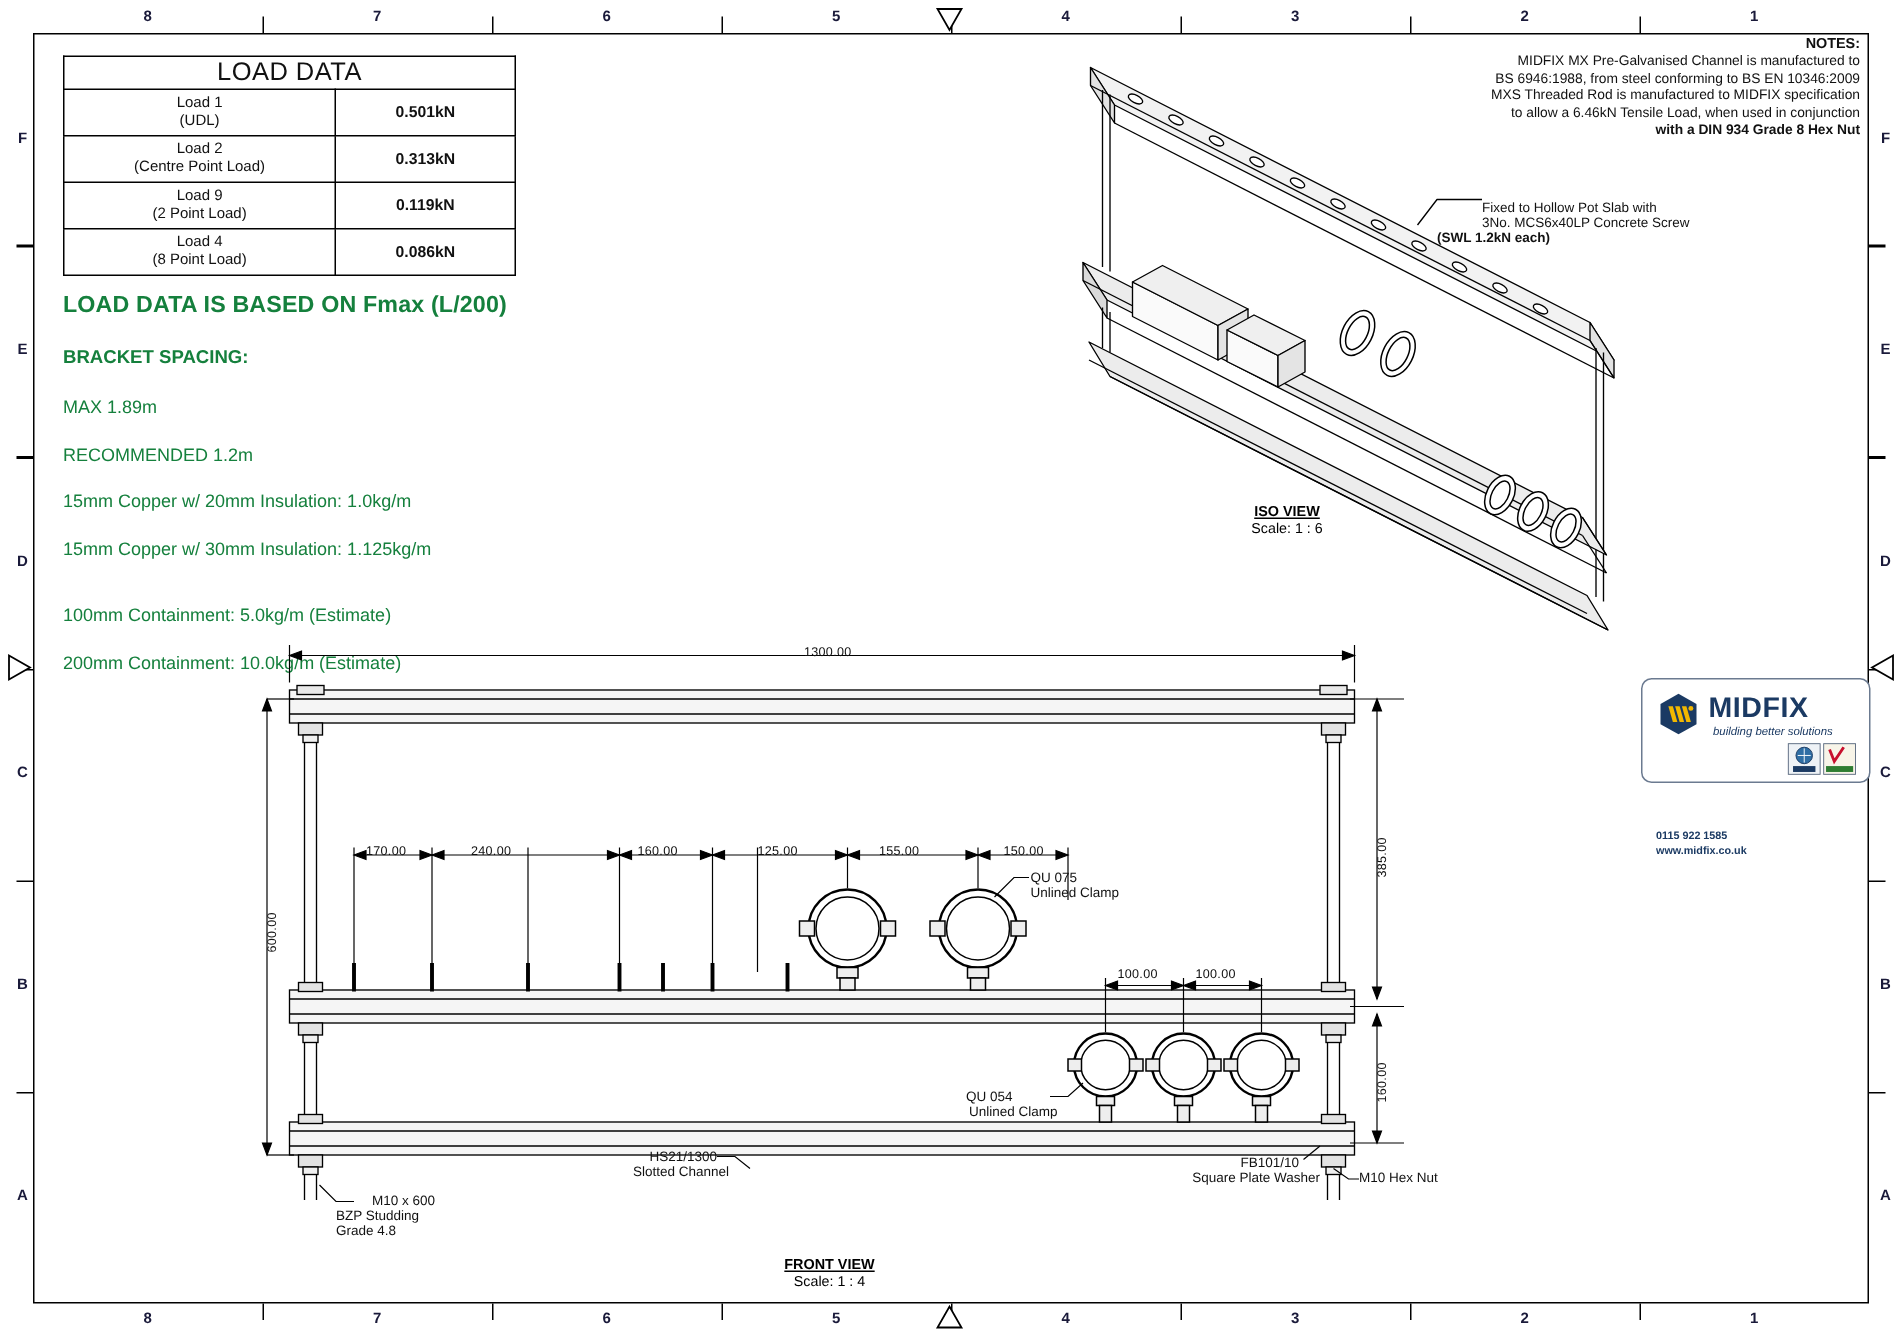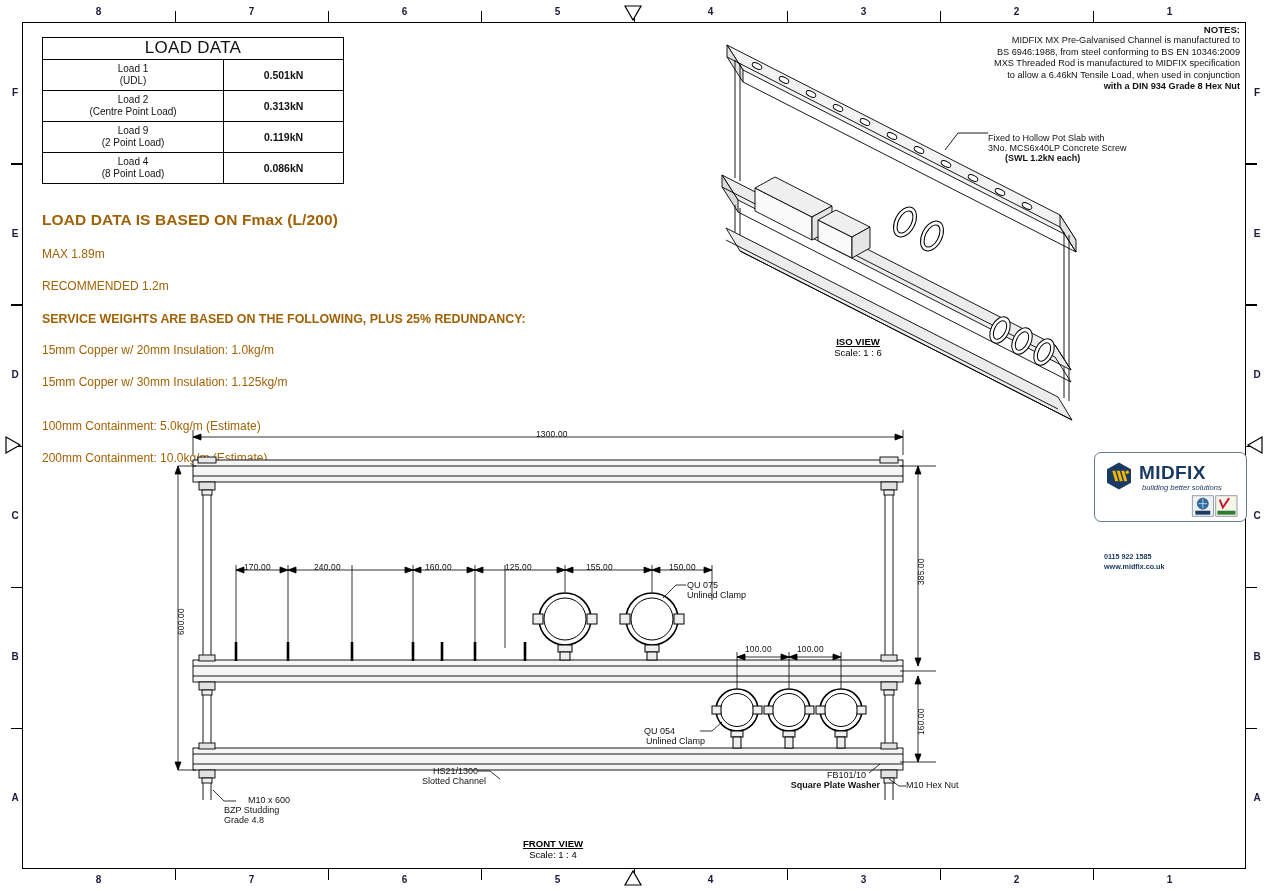--- a/index.html
+++ b/index.html
@@ -26,22 +26,22 @@
   
   .ld-table{position:absolute;left:42px;top:37px;width:302px;
             border-collapse:collapse;}
   .ld-table td{border:1.1px solid #000;text-align:center;vertical-align:middle;
                font-size:10px;padding:3px 2px;line-height:12px;color:#111;}
   .ld-title{font-size:17px !important;padding:4px 0 5px 0 !important;
             letter-spacing:.3px;}
   .ld-l{width:182px;}
   .ld-r{width:118px;font-weight:bold;font-size:10.5px !important;}
 
-  .spec{position:absolute;left:42px;top:212px;width:600px;font-size:12px;
-        line-height:15px;color:#a16207;}
+  .spec{position:absolute;left:42px;top:196px;width:600px;font-size:12px;
+        line-height:15px;color:#15803d;}
   .spec .h1{font-weight:bold;font-size:15.5px;margin:0 0 20px 0;letter-spacing:.1px;}
   .spec .h2{font-weight:bold;font-size:12.4px;margin:0 0 18px 0;}
   .spec .h3{font-weight:bold;font-size:12.4px;margin:18px 0 14px 0;}
   .spec .ln{font-size:12px;line-height:15.5px;margin-top:16px;}
   .spec .gap{height:13px;}
 
   
   .vtitle{position:absolute;text-align:center;font-size:9.5px;line-height:11px;}
   .vtitle .t{font-weight:bold;text-decoration:underline;font-size:9.6px;}
 
@@ -178,23 +178,23 @@
         <span>Load 4</span><br>
         <span>(8 Point Load)</span>
       </td>
       <td class="ld-r">0.086kN</td>
     </tr>
   </tbody>
     </table>
 
   <div class="spec">
     <div class="h1">LOAD DATA IS BASED ON Fmax (L/200)</div>
+    <div class="h2">BRACKET SPACING:</div>
     <div class="ln">MAX 1.89m</div>
     <div class="ln">RECOMMENDED 1.2m</div>
-    <div class="h3">SERVICE WEIGHTS ARE BASED ON THE FOLLOWING, PLUS 25% REDUNDANCY:</div>
     <div class="ln">15mm Copper w/ 20mm Insulation: 1.0kg/m</div>
     <div class="ln">15mm Copper w/ 30mm Insulation: 1.125kg/m</div>
     <div class="gap"></div>
     <div class="ln">100mm Containment: 5.0kg/m (Estimate)</div>
     <div class="ln">200mm Containment: 10.0kg/m (Estimate)</div>
   </div>
 
   <svg class="ov" width="1268" height="891">
     <g stroke="#000" fill="none" stroke-width="0.9" stroke-linejoin="round">
 
@@ -271,21 +271,21 @@
       </g>
 
       <g>
         <path d="M945,150 L958,133 L988,133"></path>
       </g>
     </g>
   </svg>
 
   <div class="lbl" style="left:988px;top:133px;">Fixed to Hollow Pot Slab with</div>
   <div class="lbl" style="left:988px;top:143px;">3No. MCS6x40LP Concrete Screw</div>
-  <div class="lbl b" style="left:992px;top:153px;padding-left:13px;">(SWL 1.2kN each)</div>
+  <div class="lbl b" style="left:945px;top:153px;padding-left:13px;">(SWL 1.2kN each)</div>
 
   <div class="vtitle" style="left:778px;top:336px;width:160px;">
     <div class="t">ISO VIEW</div>
     <div>Scale: 1 : 6</div>
   </div>
 
   <svg class="ov" width="1268" height="891">
     <g stroke="#000" fill="none" stroke-width="0.9">
 
       <g>
@@ -495,21 +495,21 @@
   <div class="lbl" style="left:705px;top:736px;text-align:right;transform:translateX(-100%);">Unlined Clamp</div>
 
   <div class="lbl" style="left:224px;top:795px;padding-left:24px;">M10 x 600</div>
   <div class="lbl" style="left:224px;top:805px;">BZP Studding</div>
   <div class="lbl" style="left:224px;top:815px;">Grade 4.8</div>
 
   <div class="lbl" style="left:478px;top:766px;text-align:right;transform:translateX(-100%);">HS21/1300</div>
   <div class="lbl" style="left:486px;top:776px;text-align:right;transform:translateX(-100%);">Slotted Channel</div>
 
   <div class="lbl" style="left:866px;top:770px;text-align:right;transform:translateX(-100%);">FB101/10</div>
-  <div class="lbl" style="left:880px;top:780px;text-align:left;transform:translateX(-100%);font-weight:bold;">Square Plate Washer</div>
+  <div class="lbl" style="left:880px;top:780px;text-align:left;transform:translateX(-100%);">Square Plate Washer</div>
 
   <div class="lbl" style="left:906px;top:780px;">M10 Hex Nut</div>
 
   <div class="vtitle" style="left:488px;top:838px;width:130px;">
     <div class="t">FRONT VIEW</div>
     <div>Scale: 1 : 4</div>
   </div>
 
   <div class="logo-box">
     <svg class="logo-hex" viewBox="0 0 40 40">

